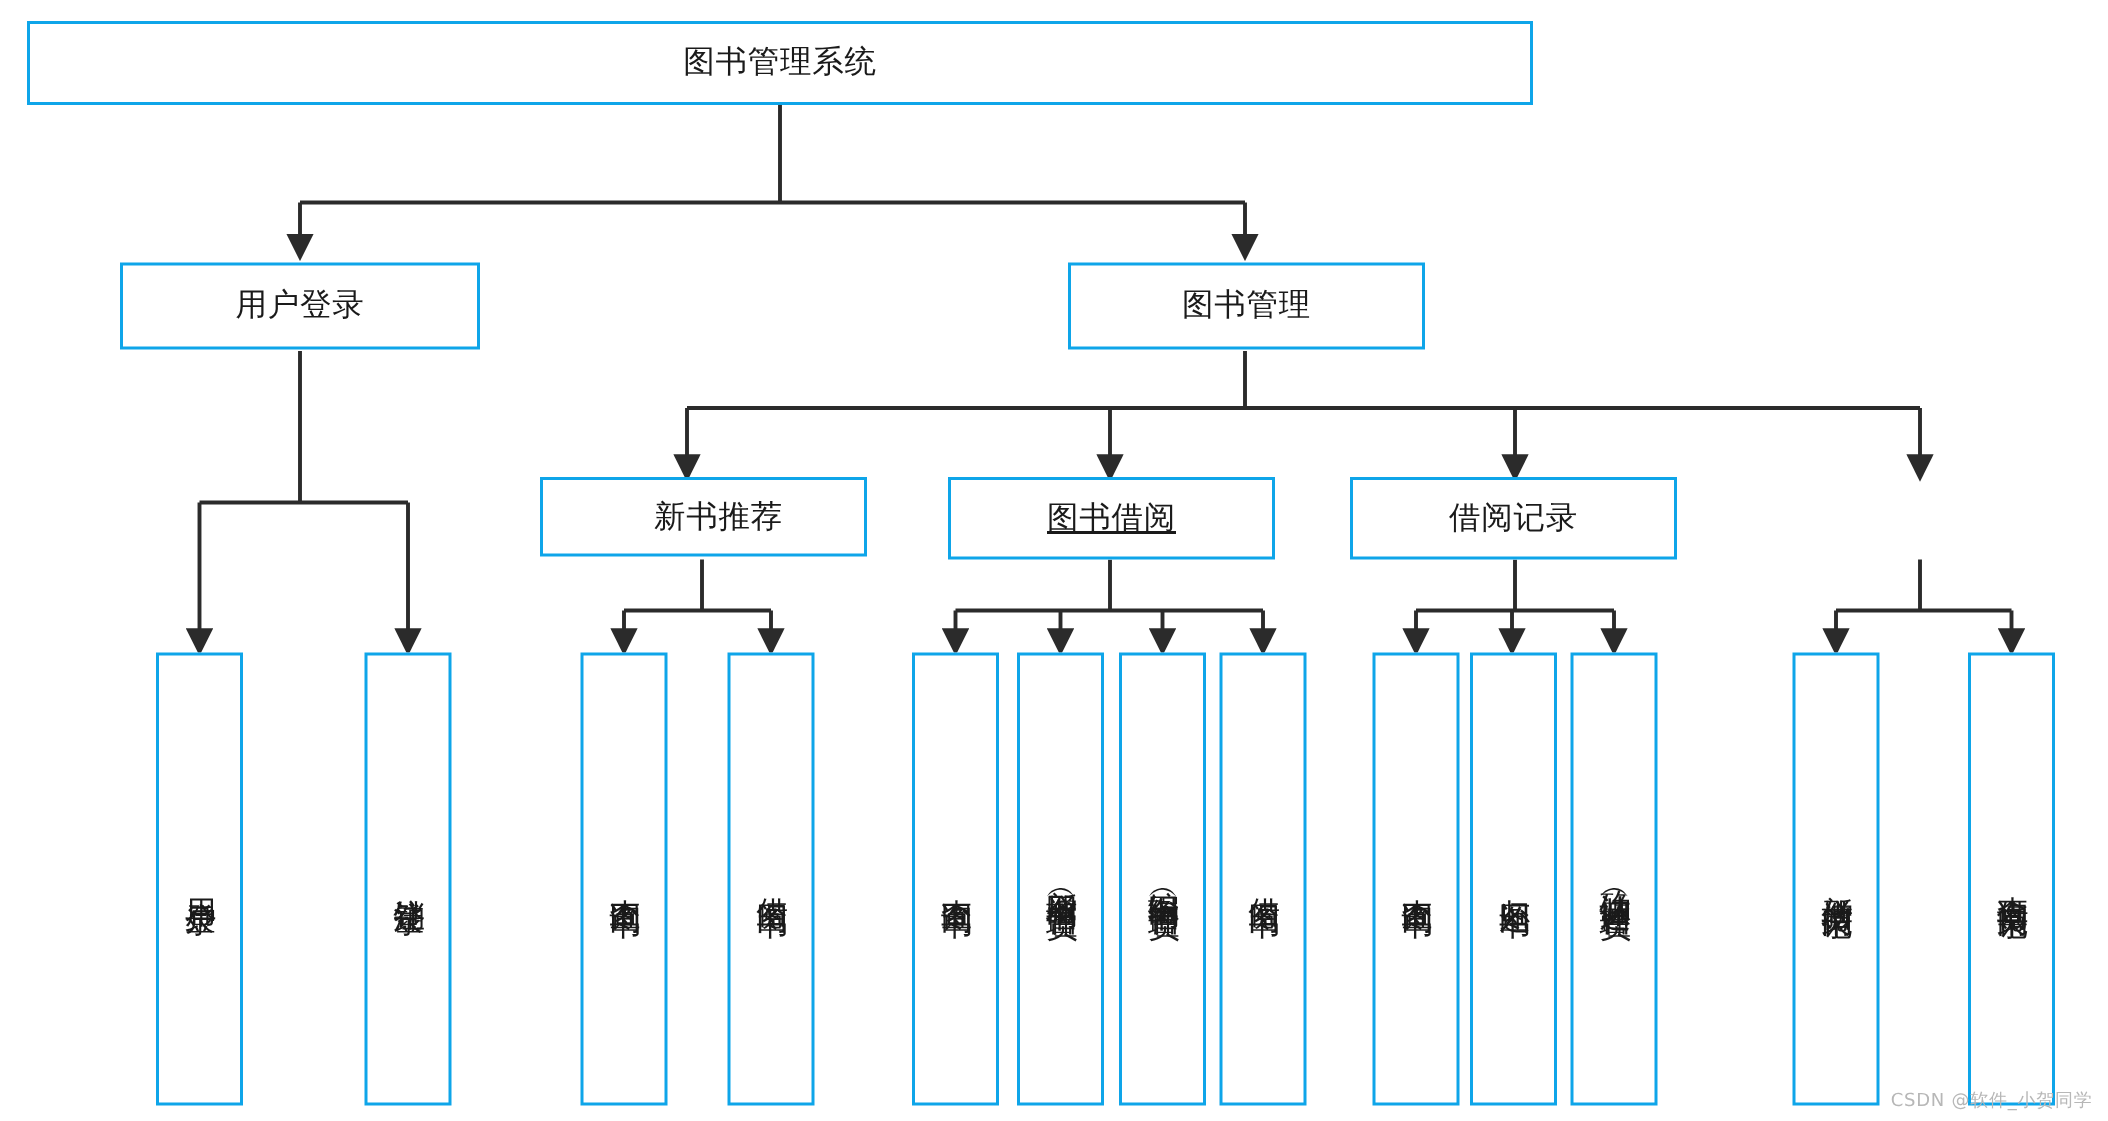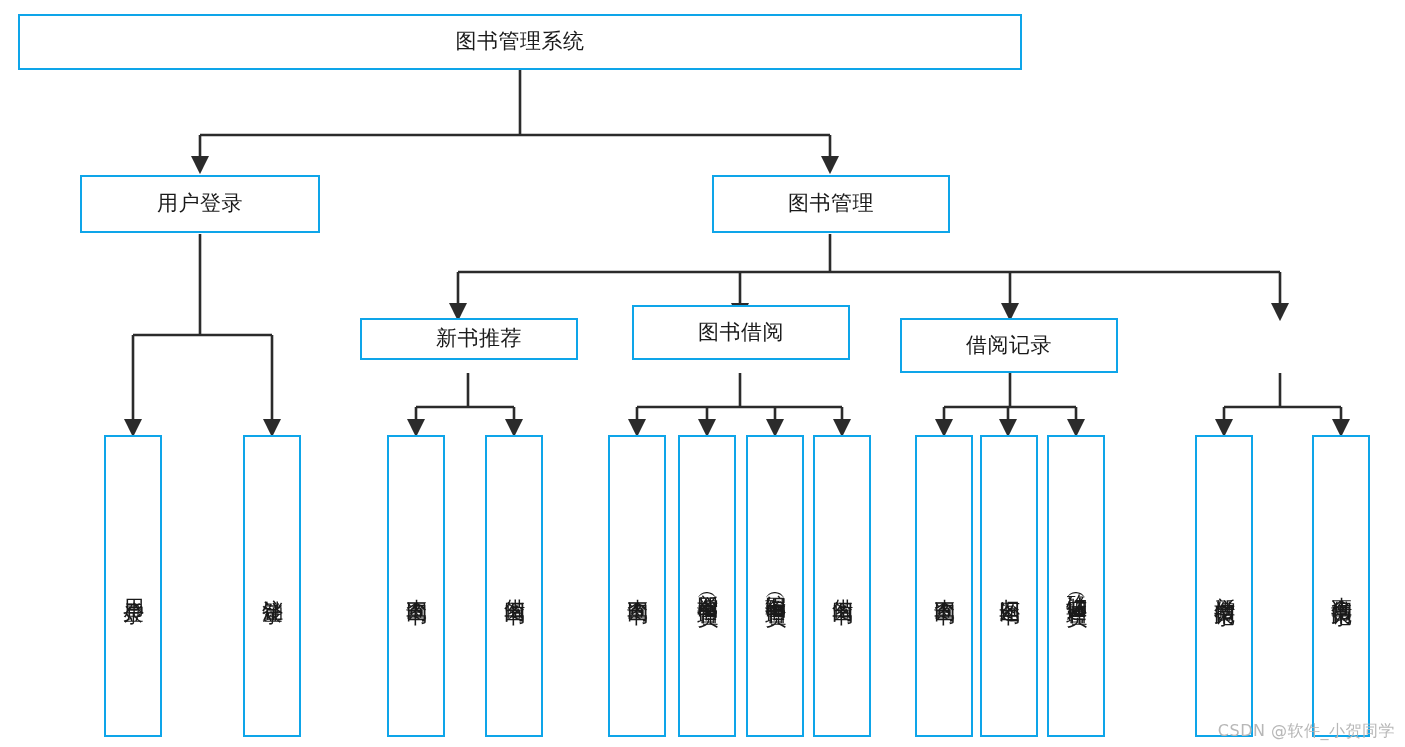--- a/index.html
+++ b/index.html
@@ -54,21 +54,21 @@
   }
   .node.vertical .label {
     writing-mode: vertical-rl;
     text-orientation: upright;
     text-align: center;
   }
   #watermark {
     position: absolute;
     right: 10px;
     bottom: 5px;
-    font-size: 16px;
+    font-size: 12px;
     color: #b7b7b7;
     letter-spacing: 0.5px;
     white-space: nowrap;
     pointer-events: none;
     user-select: none;
   }
 </style>
 </head>
 <body>
 
@@ -128,24 +128,24 @@
     <span class="label">图书管理系统</span>
   </div>
 
   <div class="node horizontal" style="left:80px; top:175px; width:240px; height:58px;">
     <span class="label">用户登录</span>
   </div>
   <div class="node horizontal" style="left:712px; top:175px; width:238px; height:58px;">
     <span class="label">图书管理</span>
   </div>
 
-  <div class="node horizontal" style="left:360px; top:318px; width:218px; height:42px;padding-left:20px;">
+  <div class="node horizontal" style="left:360px; top:318px; width:218px; height:53px;padding-left:20px;">
     <span class="label">新书推荐</span>
   </div>
-  <div class="node horizontal" style="left:632px; top:305px; width:218px; height:55px;">
+  <div class="node horizontal" style="left:632px; top:318px; width:218px; height:55px;text-decoration:underline;">
     <span class="label">图书借阅</span>
   </div>
   <div class="node horizontal" style="left:900px; top:318px; width:218px; height:55px;">
     <span class="label">借阅记录</span>
   </div>
 
   <div class="node vertical" style="left:104px; top:435px; width:58px; height:302px;">
     <span class="label">用户登录</span>
   </div>
   <div class="node vertical" style="left:243px; top:435px; width:58px; height:302px;">

